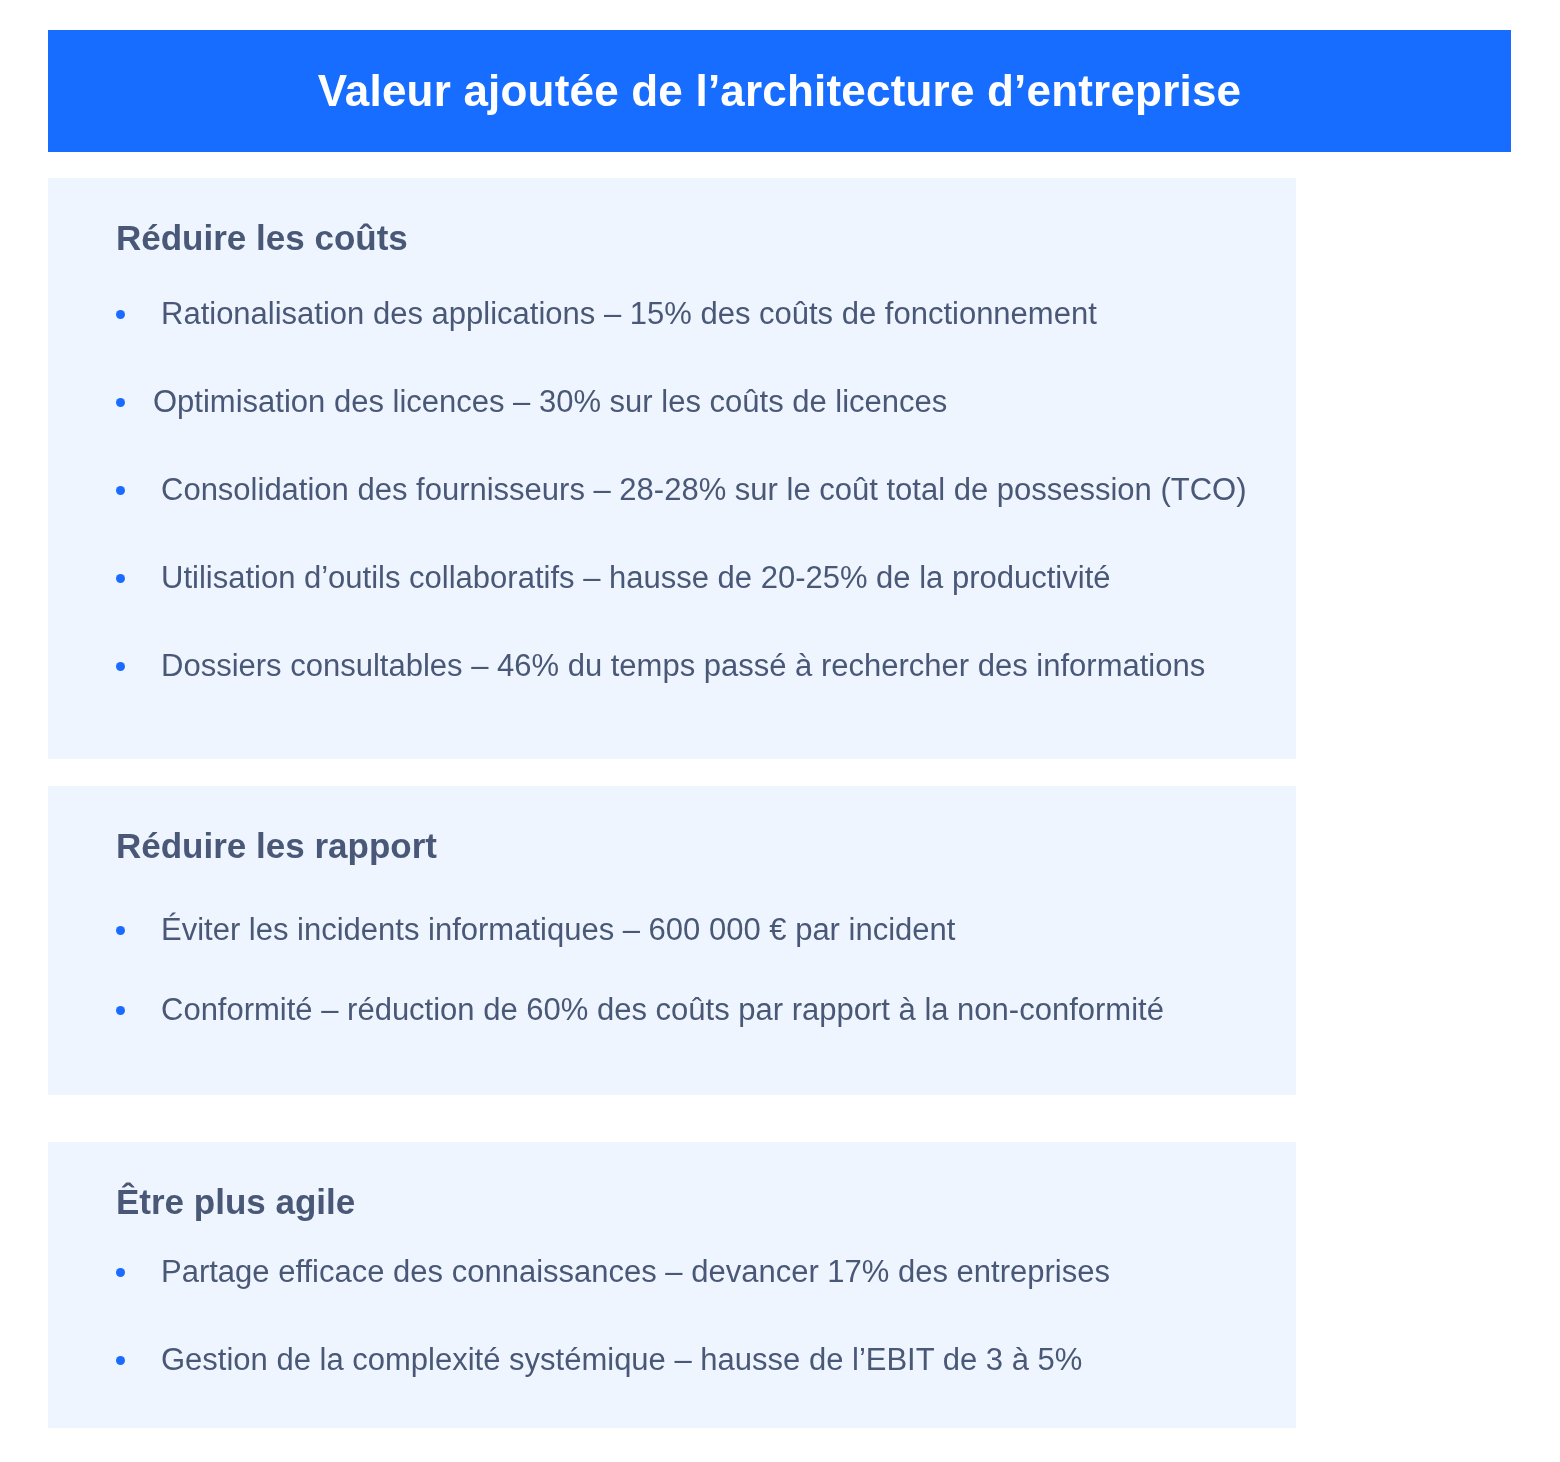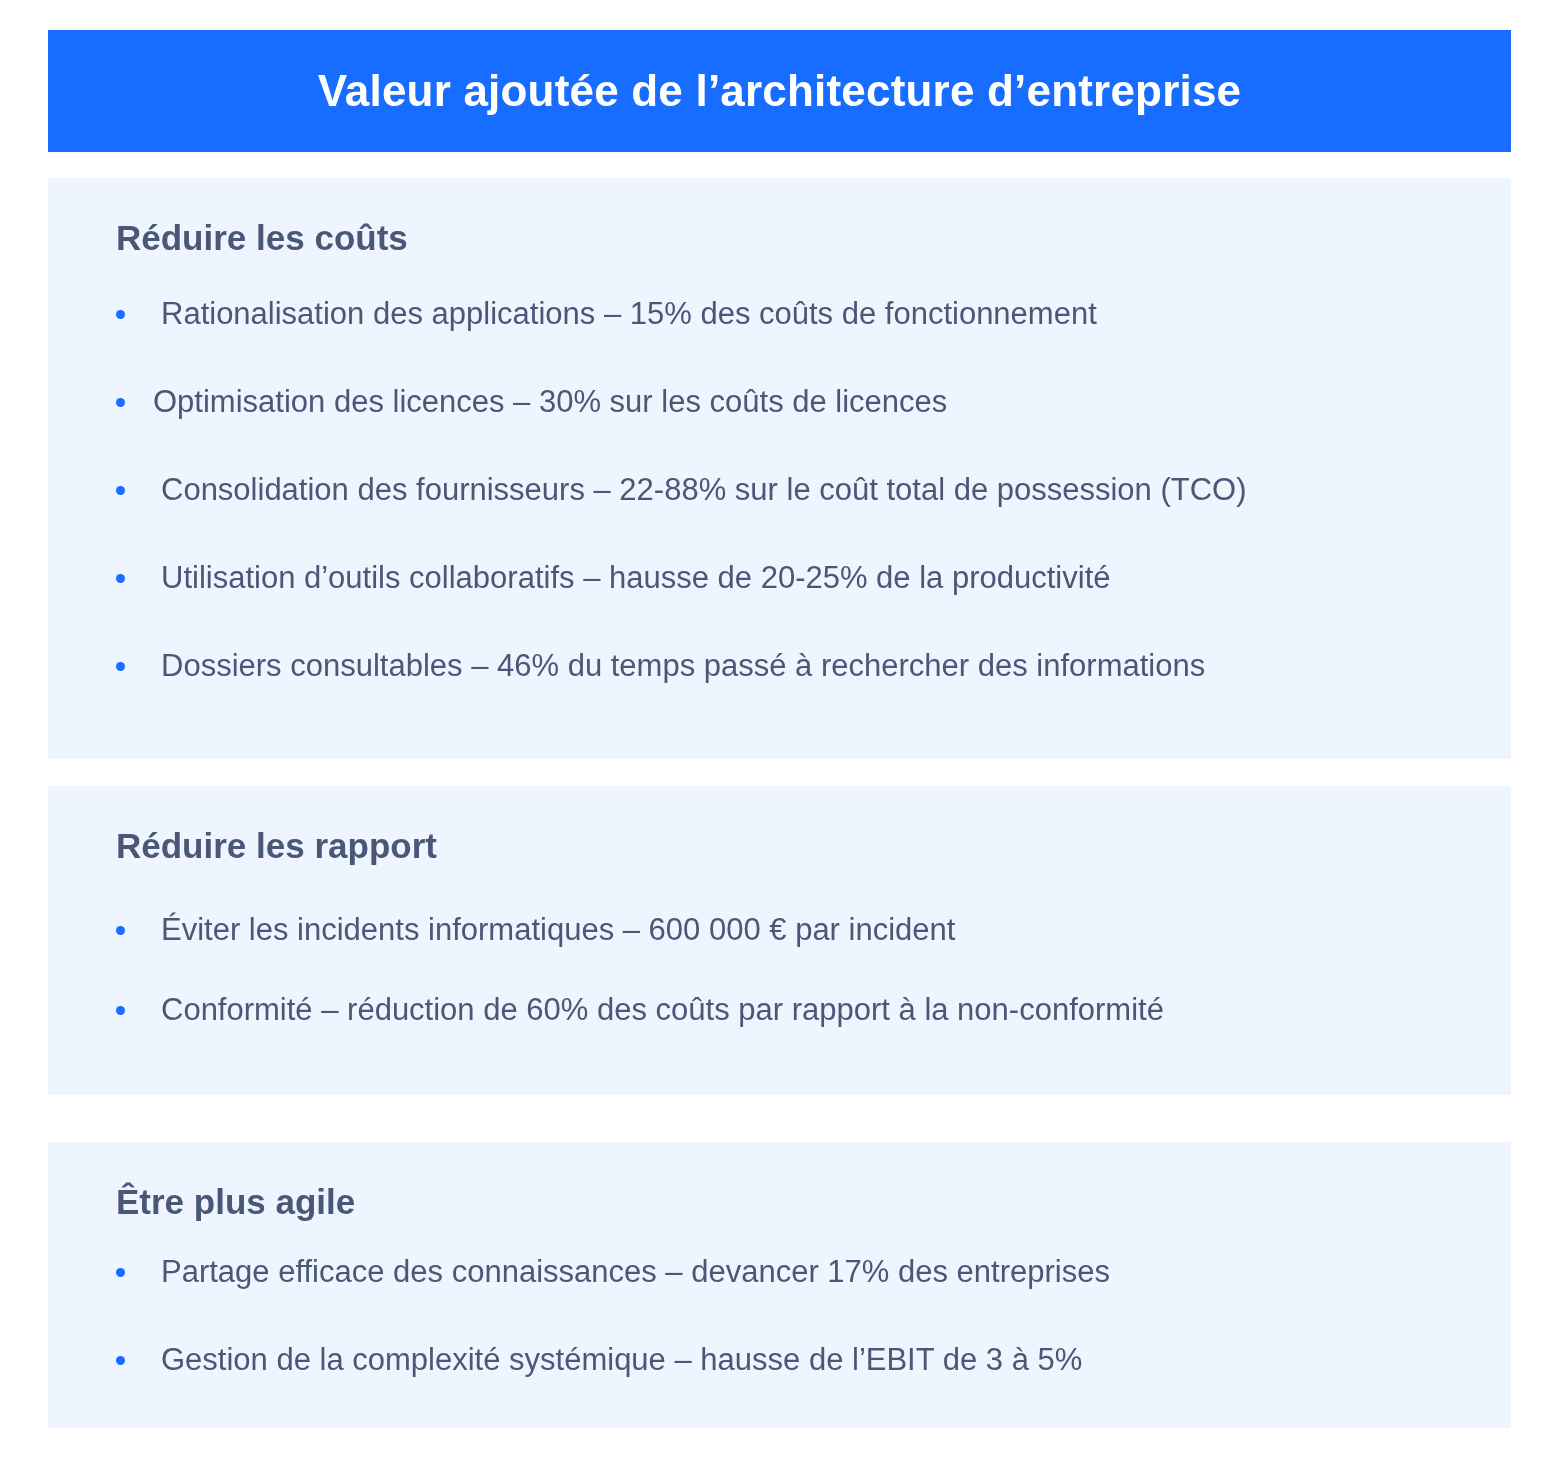--- a/index.html
+++ b/index.html
@@ -9,21 +9,21 @@
       color: #4a5878;
     }
     .header {
       position: absolute; left: 48px; top: 30px; width: 1463px; height: 122px;
       background: #166dff; display: flex; align-items: center; justify-content: center;
     }
     .header h1 {
       margin: 12px; color: #ffffff; font-size: 44px; font-weight: bold; letter-spacing: 0.2px;
     }
     .panel {
-      position: absolute; left: 48px; width: 1463px; background: #eef5fe;
+      position: absolute; left: 48px; width: 1248px; background: #eef5fe;
       box-sizing: border-box; padding-left: 68px;
     }
     .panel h2 {
       margin: 0; position: absolute; left: 68px; font-size: 35px; font-weight: bold; color: #4a5878;
     }
     .panel ul { list-style: none; margin: 0; padding: 0; position: absolute; left: 68px; }
     .panel li {
       position: absolute; left: 0; white-space: nowrap; font-size: 31px; color: #4a5878;
       display: flex; align-items: center; gap: 16px;
     }
@@ -46,21 +46,21 @@
     <li style="top:118px;">
       <span class="bullet"></span>
       <span>Rationalisation des applications – 15% des coûts de fonctionnement</span>
     </li>
     <li style="top:206px;">
       <span class="bullet tight"></span>
       <span>Optimisation des licences – 30% sur les coûts de licences</span>
     </li>
     <li style="top:294px;">
       <span class="bullet"></span>
-      <span>Consolidation des fournisseurs – 22-88% sur le coût total de possession (TCO)</span>
+      <span>Consolidation des fournisseurs – 28-28% sur le coût total de possession (TCO)</span>
     </li>
     <li style="top:382px;">
       <span class="bullet"></span>
       <span>Utilisation d’outils collaboratifs – hausse de 20-25% de la productivité</span>
     </li>
     <li style="top:470px;">
       <span class="bullet"></span>
       <span>Dossiers consultables – 46% du temps passé à rechercher des informations</span>
     </li>
   </ul>

